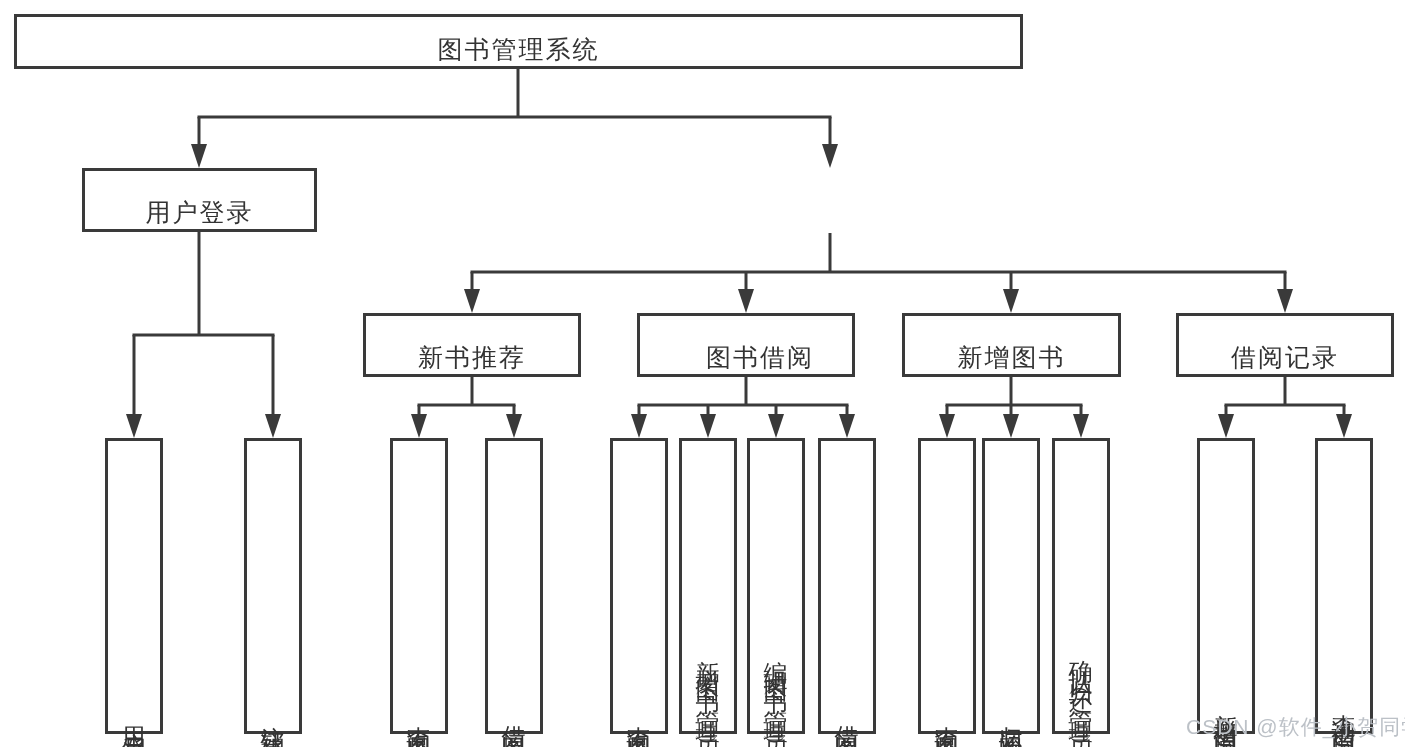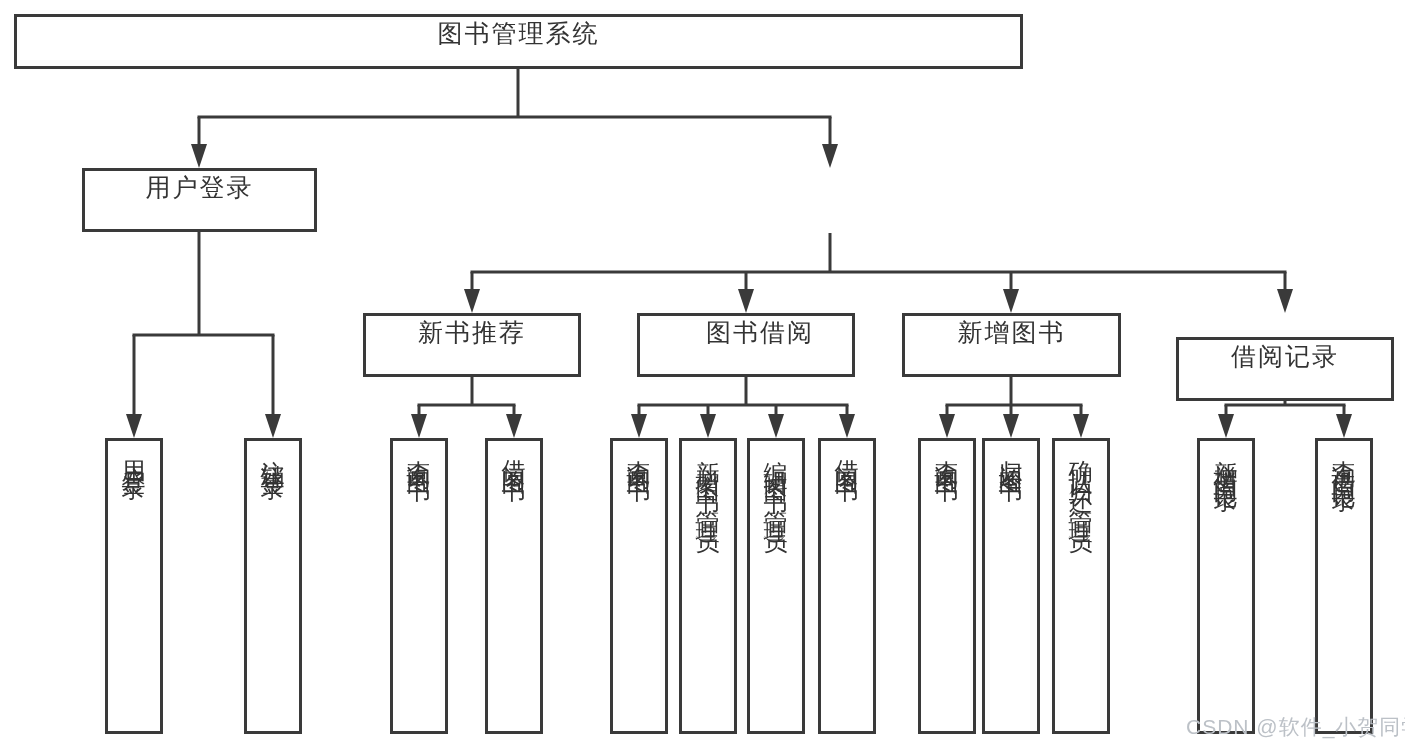--- a/index.html
+++ b/index.html
@@ -9,21 +9,21 @@
     color:var(--text,#333333);
     font-family:"Liberation Sans",sans-serif;
   }
   svg.connectors{position:absolute;left:0;top:0;width:1405px;height:747px;}
   .cl{stroke:var(--line,#3a3a3a);stroke-width:3;fill:none;}
   .ah{fill:var(--line,#3a3a3a);stroke:none;}
   .node{
     position:absolute;box-sizing:border-box;
     border:3px solid var(--line,#3a3a3a);
     background:#ffffff;
-    display:flex;align-items:flex-start;justify-content:center;
+    display:flex;align-items:flex-end;justify-content:center;
     font-size:25px;letter-spacing:2px;white-space:nowrap;
   }
   .leaf{font-size:24px;}
   .leaf .vtext{
     writing-mode:vertical-rl;
     line-height:1.05;
     letter-spacing:6px;
     white-space:nowrap;
   }
   .leaf.long .vtext{letter-spacing:10px;}
@@ -124,21 +124,21 @@
 
   <div class="node" style="left:363px;top:313px;width:218px;height:64px;">
     <span>新书推荐</span>
   </div>
   <div class="node" style="left:637px;top:313px;width:218px;height:64px;padding-left:28px;">
     <span>图书借阅</span>
   </div>
   <div class="node" style="left:902px;top:313px;width:219px;height:64px;">
     <span>新增图书</span>
   </div>
-  <div class="node" style="left:1176px;top:313px;width:218px;height:64px;margin-top:24px;">
+  <div class="node" style="left:1176px;top:313px;width:218px;height:64px;">
     <span>借阅记录</span>
   </div>
 
   <div class="node leaf" style="left:105px;top:438px;width:58px;height:296px;">
     <span class="vtext">用户登录</span>
   </div>
   <div class="node leaf" style="left:244px;top:438px;width:58px;height:296px;">
     <span class="vtext">注销登录</span>
   </div>
 

